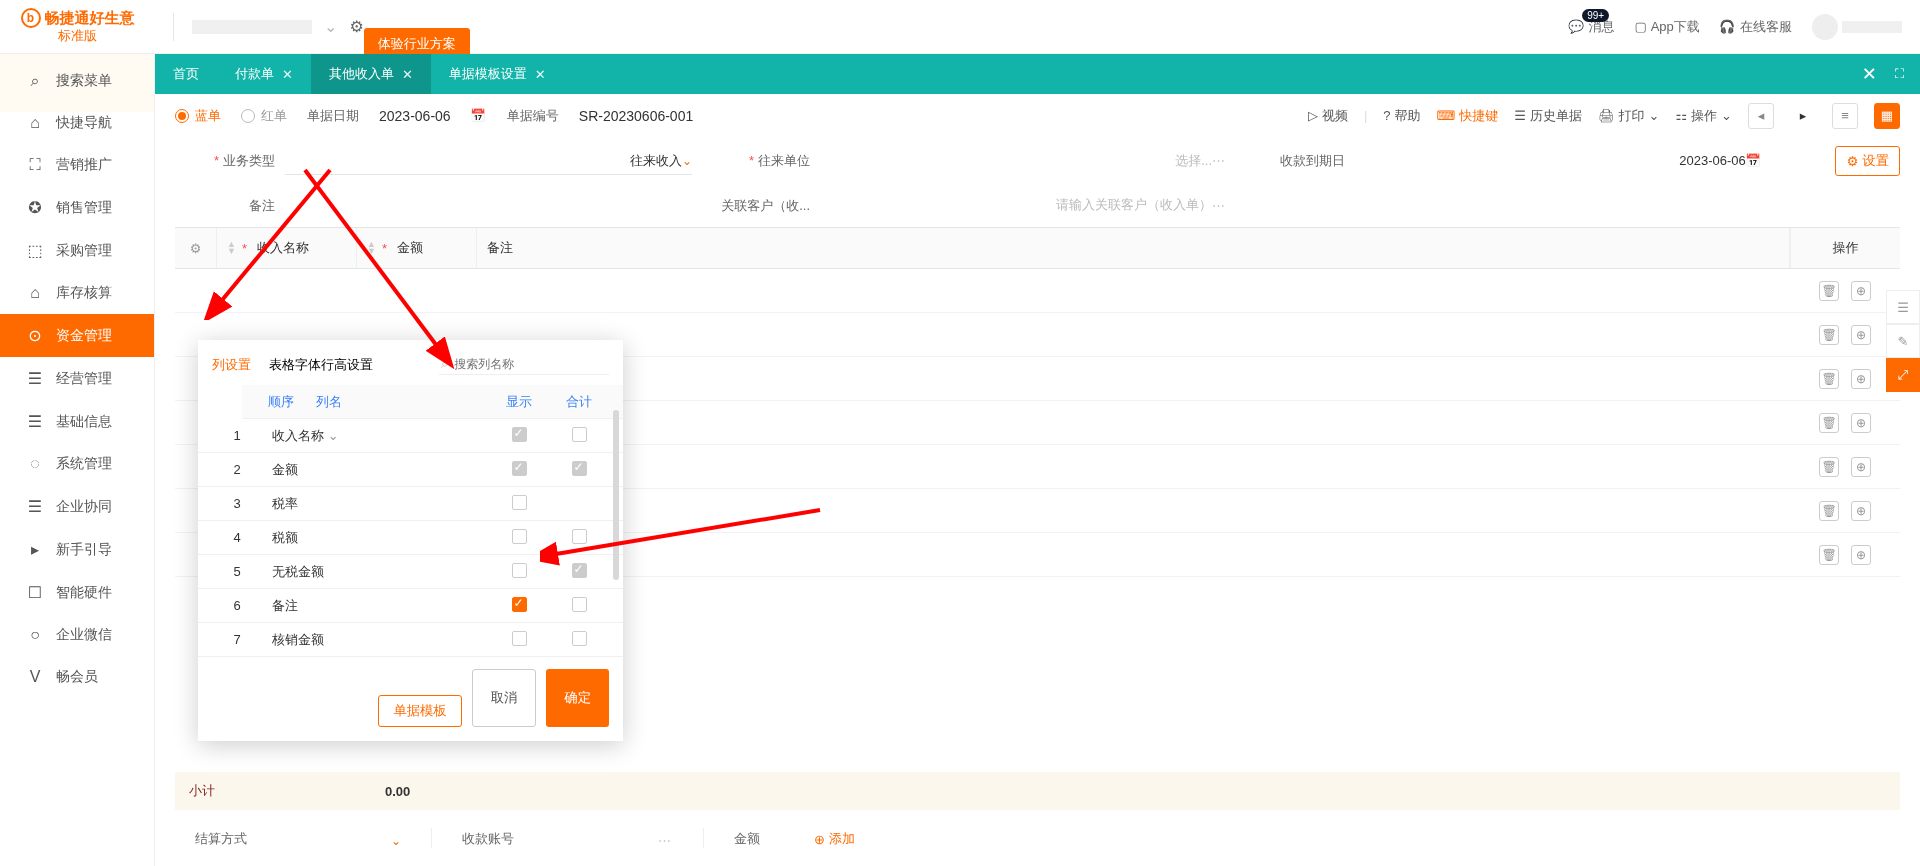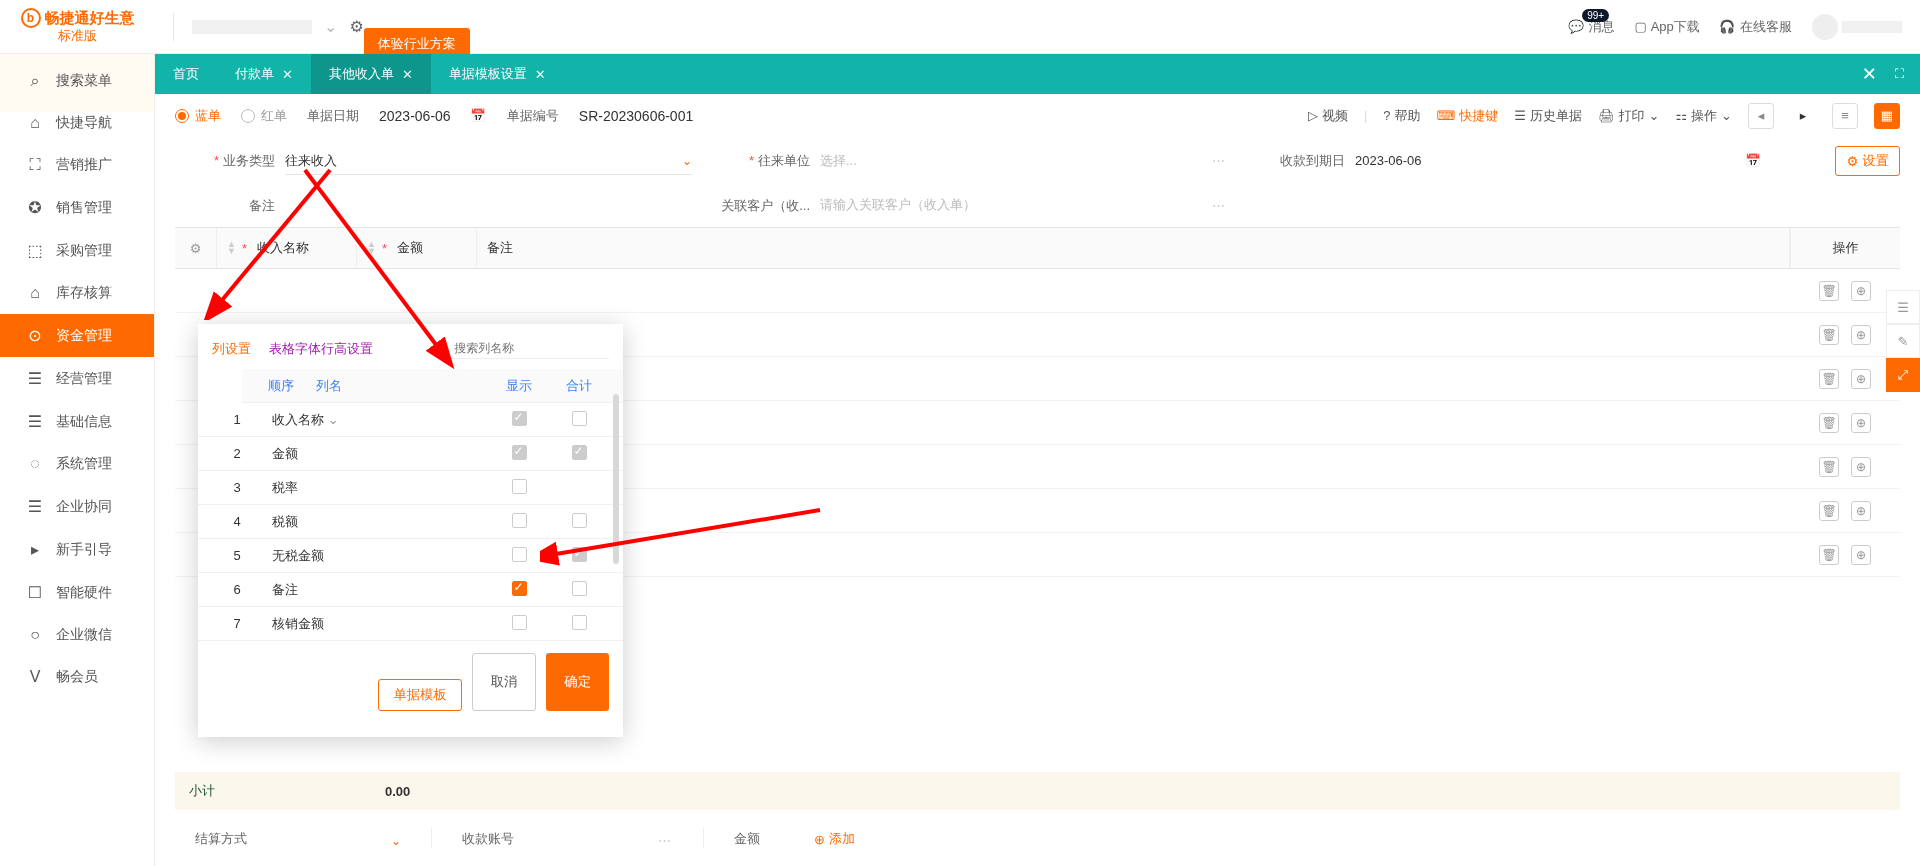--- a/index.html
+++ b/index.html
@@ -48,50 +48,50 @@
     .head-right { margin-left: auto; display: flex; align-items: center; gap: 16px; color: #555; }
     .head-act { display: flex; align-items: center; gap: 4px; font-size: 13px; }
     .sq-btn { width: 26px; height: 26px; border: 1px solid #ddd; border-radius: 3px; display: inline-flex; align-items: center; justify-content: center; color: #888; }
     .sq-btn.on { background: #ff6a00; color: #fff; border-color: #ff6a00; }
     
     
     .form-row { padding: 8px 20px; display: grid; grid-template-columns: repeat(3, 1fr) 120px; gap: 18px; align-items: center; }
     .field { display: flex; align-items: center; gap: 10px; }
     .field-label { width: 100px; text-align: right; color: #666; }
     .req { color: #ff4d4f; margin-right: 4px; }
-    .field-ctl { flex: 1; border-bottom: 1px solid transparent; display: flex; align-items: center; justify-content: space-between; padding: 4px 0; color: #333; }
+    .field-ctl { flex: 1; border-bottom: 1px solid transparent; display: flex; align-items: center; justify-content: flex-end; padding: 4px 0; color: #333; }
     .field-ctl.bb { border-bottom-color: #e5e5e5; }
     .placeholder { color: #bbb; }
     .dots { color: #bbb; letter-spacing: 2px; }
     .chev-or { color: #ff6a00; font-size: 12px; }
     .cal-ico { color: #ff6a00; }
     .set-btn { border: 1px solid #ff6a00; color: #ff6a00; padding: 5px 10px; border-radius: 3px; background: #fff; display: inline-flex; align-items: center; gap: 4px; }
     
     
     .tbl-wrap { flex: 1; padding: 0 20px; display: flex; flex-direction: column; position: relative; }
     .tbl-head { display: flex; border-top: 1px solid #e5e5e5; border-bottom: 1px solid #e5e5e5; background: #fafafa; height: 42px; align-items: center; }
     .th { padding: 0 10px; display: flex; align-items: center; gap: 6px; border-right: 1px solid #efefef; height: 100%; }
     .sort { font-size: 9px; color: #ccc; line-height: 7px; }
     .th-ops { margin-left: auto; width: 110px; text-align: center; justify-content: center; border-right: none; border-left: 1px solid #efefef; }
     .tbl-body { flex: 1; background: #fff; }
     .tr { height: 44px; border-bottom: 1px solid #f2f2f2; display: flex; align-items: center; }
     .td-ops { margin-left: auto; width: 110px; display: flex; gap: 12px; justify-content: center; }
     .row-ico { width: 20px; height: 20px; border: 1px solid #ccc; border-radius: 3px; display: inline-flex; align-items: center; justify-content: center; color: #999; font-size: 12px; }
     .tr-subtotal { background: #fcf7ec; height: 38px; display: flex; align-items: center; padding-left: 14px; gap: 170px; }
-    .tr-sub-lbl { color: #14532d; }
+    .tr-sub-lbl { color: #7f1d1d; }
     
     
     .bottom-row { display: flex; align-items: flex-end; padding: 18px 20px; gap: 12px; color: #666; }
     .b-sep { border-left: 1px solid #eee; height: 20px; margin: 0 18px; }
     .add-link { color: #ff6a00; display: inline-flex; align-items: center; gap: 4px; }
     
     
-    .popup { position: absolute; top: 324px; left: 198px; width: 425px; background: #fff; box-shadow: 0 4px 24px rgba(0,0,0,0.2); padding: 14px 0 26px 0; z-index: 10; }
+    .popup { position: absolute; top: 340px; left: 198px; width: 425px; background: #fff; box-shadow: 0 4px 24px rgba(0,0,0,0.2); padding: 14px 0 14px 0; z-index: 10; }
     .pop-tabs { display: flex; align-items: center; gap: 18px; padding: 0 14px 10px 14px; }
-    .pop-tab { color: #a21caf; cursor: pointer; }
+    .pop-tab { color: #000000; cursor: pointer; }
     .pop-tab.on { color: #ff6a00; }
     .pop-search { margin-left: auto; display: flex; align-items: center; gap: 6px; border-bottom: 1px solid #eee; padding: 2px 2px; width: 170px; }
     .pop-search input { border: none; outline: none; font-size: 12px; width: 100%; }
     .pop-thead, .pop-row { display: flex; align-items: center; height: 34px; border-bottom: 1px solid #f0f0f0; padding: 0 14px; }
     .pop-thead { background: #fafafa; color: #3b82f6; margin-left: 44px; }
     .c-order { width: 50px; text-align: center; }
     .c-name { flex: 1; padding-left: 10px; }
     .c-show, .c-sum { width: 60px; text-align: center; }
     .chk { width: 15px; height: 15px; border: 1px solid #ccc; border-radius: 2px; display: inline-block; }
     .chk.on { background: #ccc; position: relative; }

